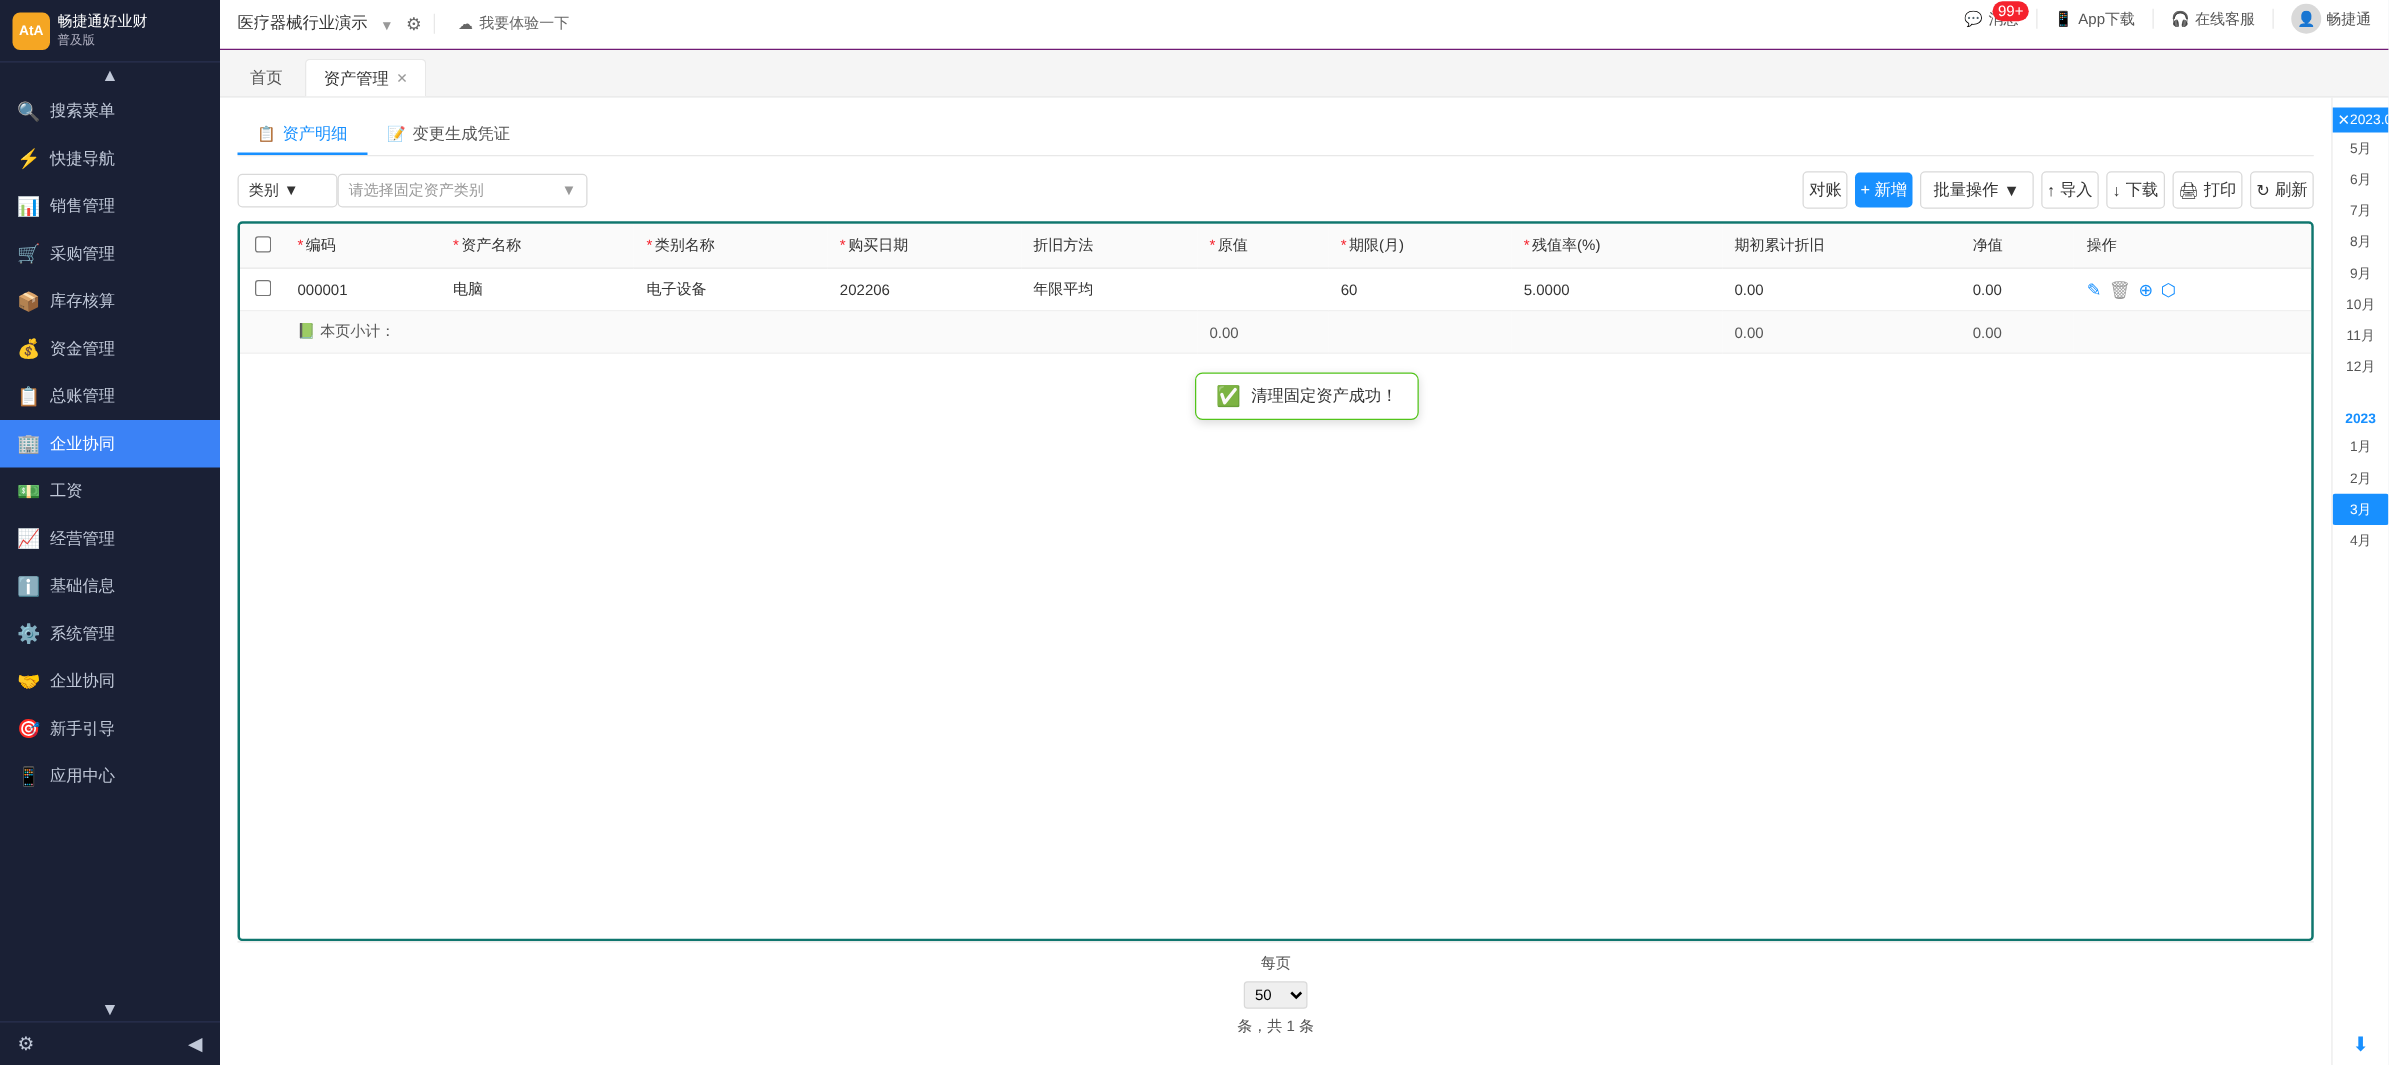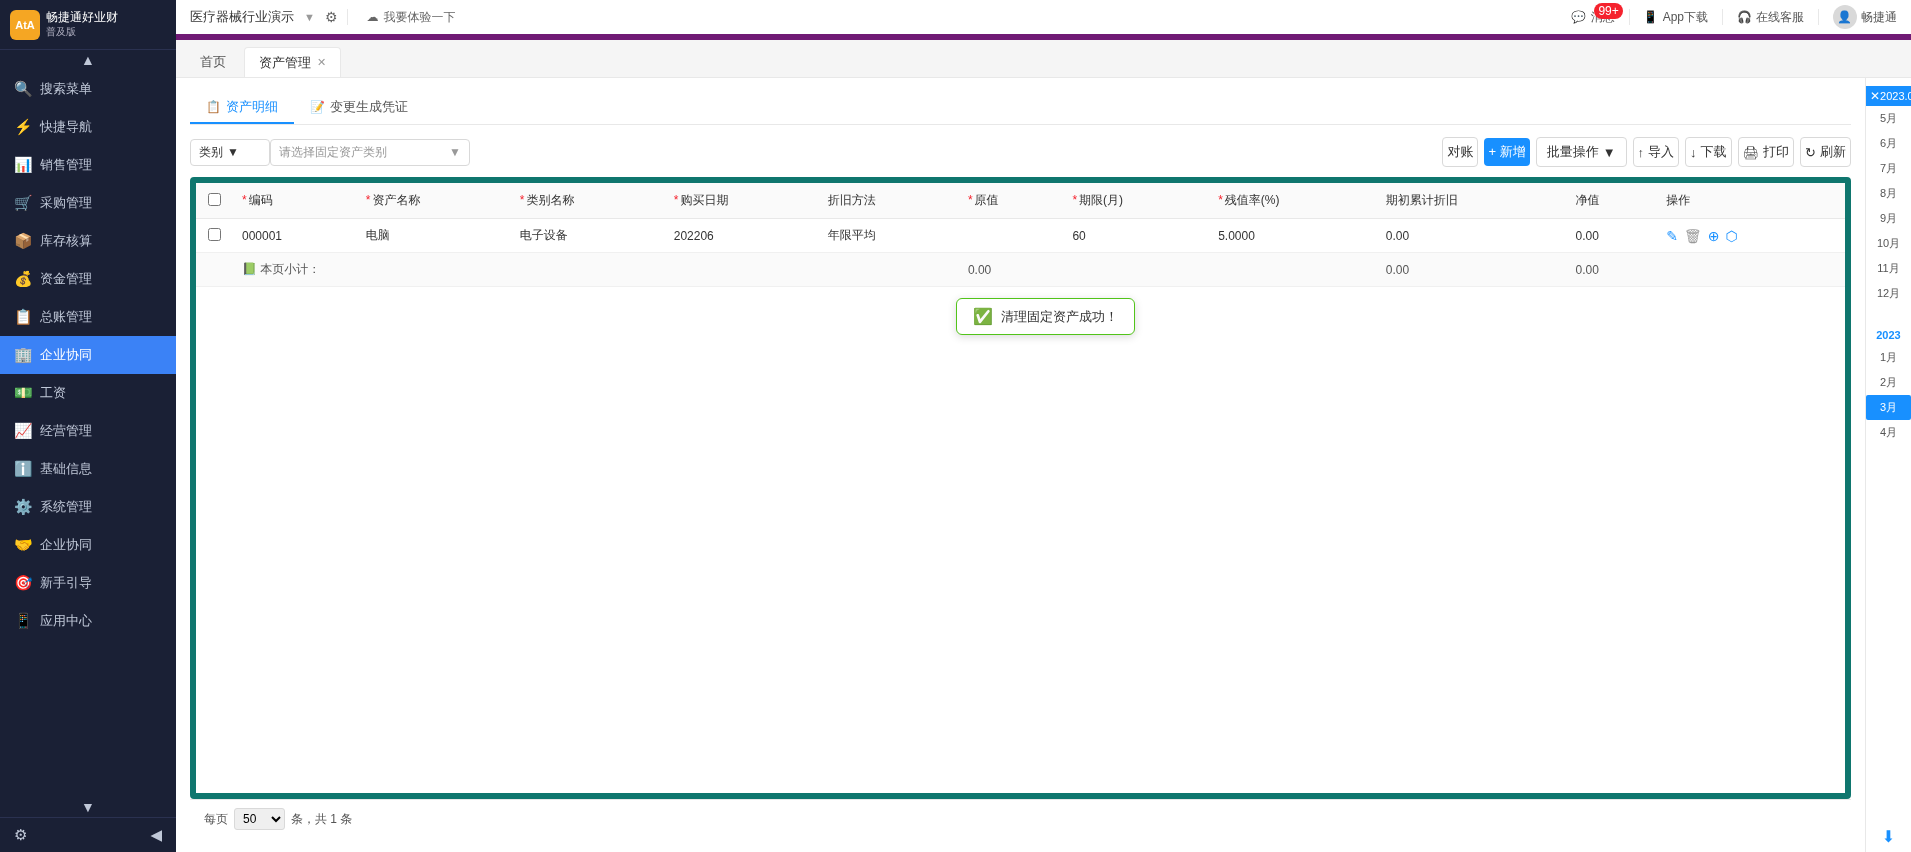--- a/index.html
+++ b/index.html
@@ -59,23 +59,23 @@
       display: flex;
       flex-direction: column;
       height: 100%;
       overflow: hidden;
     }
 
     
     .topbar {
       background: #fff;
       height: 40px;
-      display: flex; align-items: center;
-      padding: 0 14px;
-      border-bottom: 6px solid #701a75;
+      display: flex; align-items: flex-end;
+      padding: 12px 14px;
+      border-bottom: 1px solid #701a75;
       gap: 10px;
       flex-shrink: 0;
     }
     .topbar-experience {
       display: flex; align-items: center; gap: 5px;
       color: #666; font-size: 12px; margin-left: 8px;
     }
     .topbar-right {
       margin-left: auto;
       display: flex; align-items: center; gap: 14px;
@@ -183,21 +183,21 @@
       font-size: 13px; cursor: pointer; display: flex; align-items: center; gap: 4px;
     }
     .btn-primary { background: #1890ff; color: #fff; }
     .btn-default { background: #fff; color: #333; border: 1px solid #d9d9d9; }
     .btn-batch {
       background: #fff; color: #333; border: 1px solid #d9d9d9;
       padding: 5px 10px;
     }
 
     
-    .table-wrapper { flex: 1; overflow: auto; border: 6px solid #0f766e; border-radius: 4px; }
+    .table-wrapper { flex: 1; overflow: auto; border: 2px solid #0f766e; border-radius: 4px; }
     table { width: 100%; border-collapse: collapse; font-size: 12px; }
     thead tr { background: #fafafa; }
     th {
       padding: 9px 10px; text-align: left;
       border-bottom: 1px solid #e8e8e8;
       color: #333; font-weight: 500; white-space: nowrap;
     }
     th .required { color: #f5222d; margin-right: 2px; }
     td {
       padding: 8px 10px;
@@ -229,20 +229,21 @@
     .action-icon.del { color: #999; }
 
     
     .pagination {
       padding: 8px 14px;
       border-top: 1px solid #e8e8e8;
       display: flex; align-items: center; gap: 6px;
       font-size: 12px; color: #555;
       flex-shrink: 0;
       background: #fff;
+      flex-direction: column;
     }
     .page-select {
       border: 1px solid #d9d9d9; border-radius: 3px;
       padding: 2px 4px; font-size: 12px;
     }
 
     
     .right-panel {
       width: 46px;
       background: #fff;

